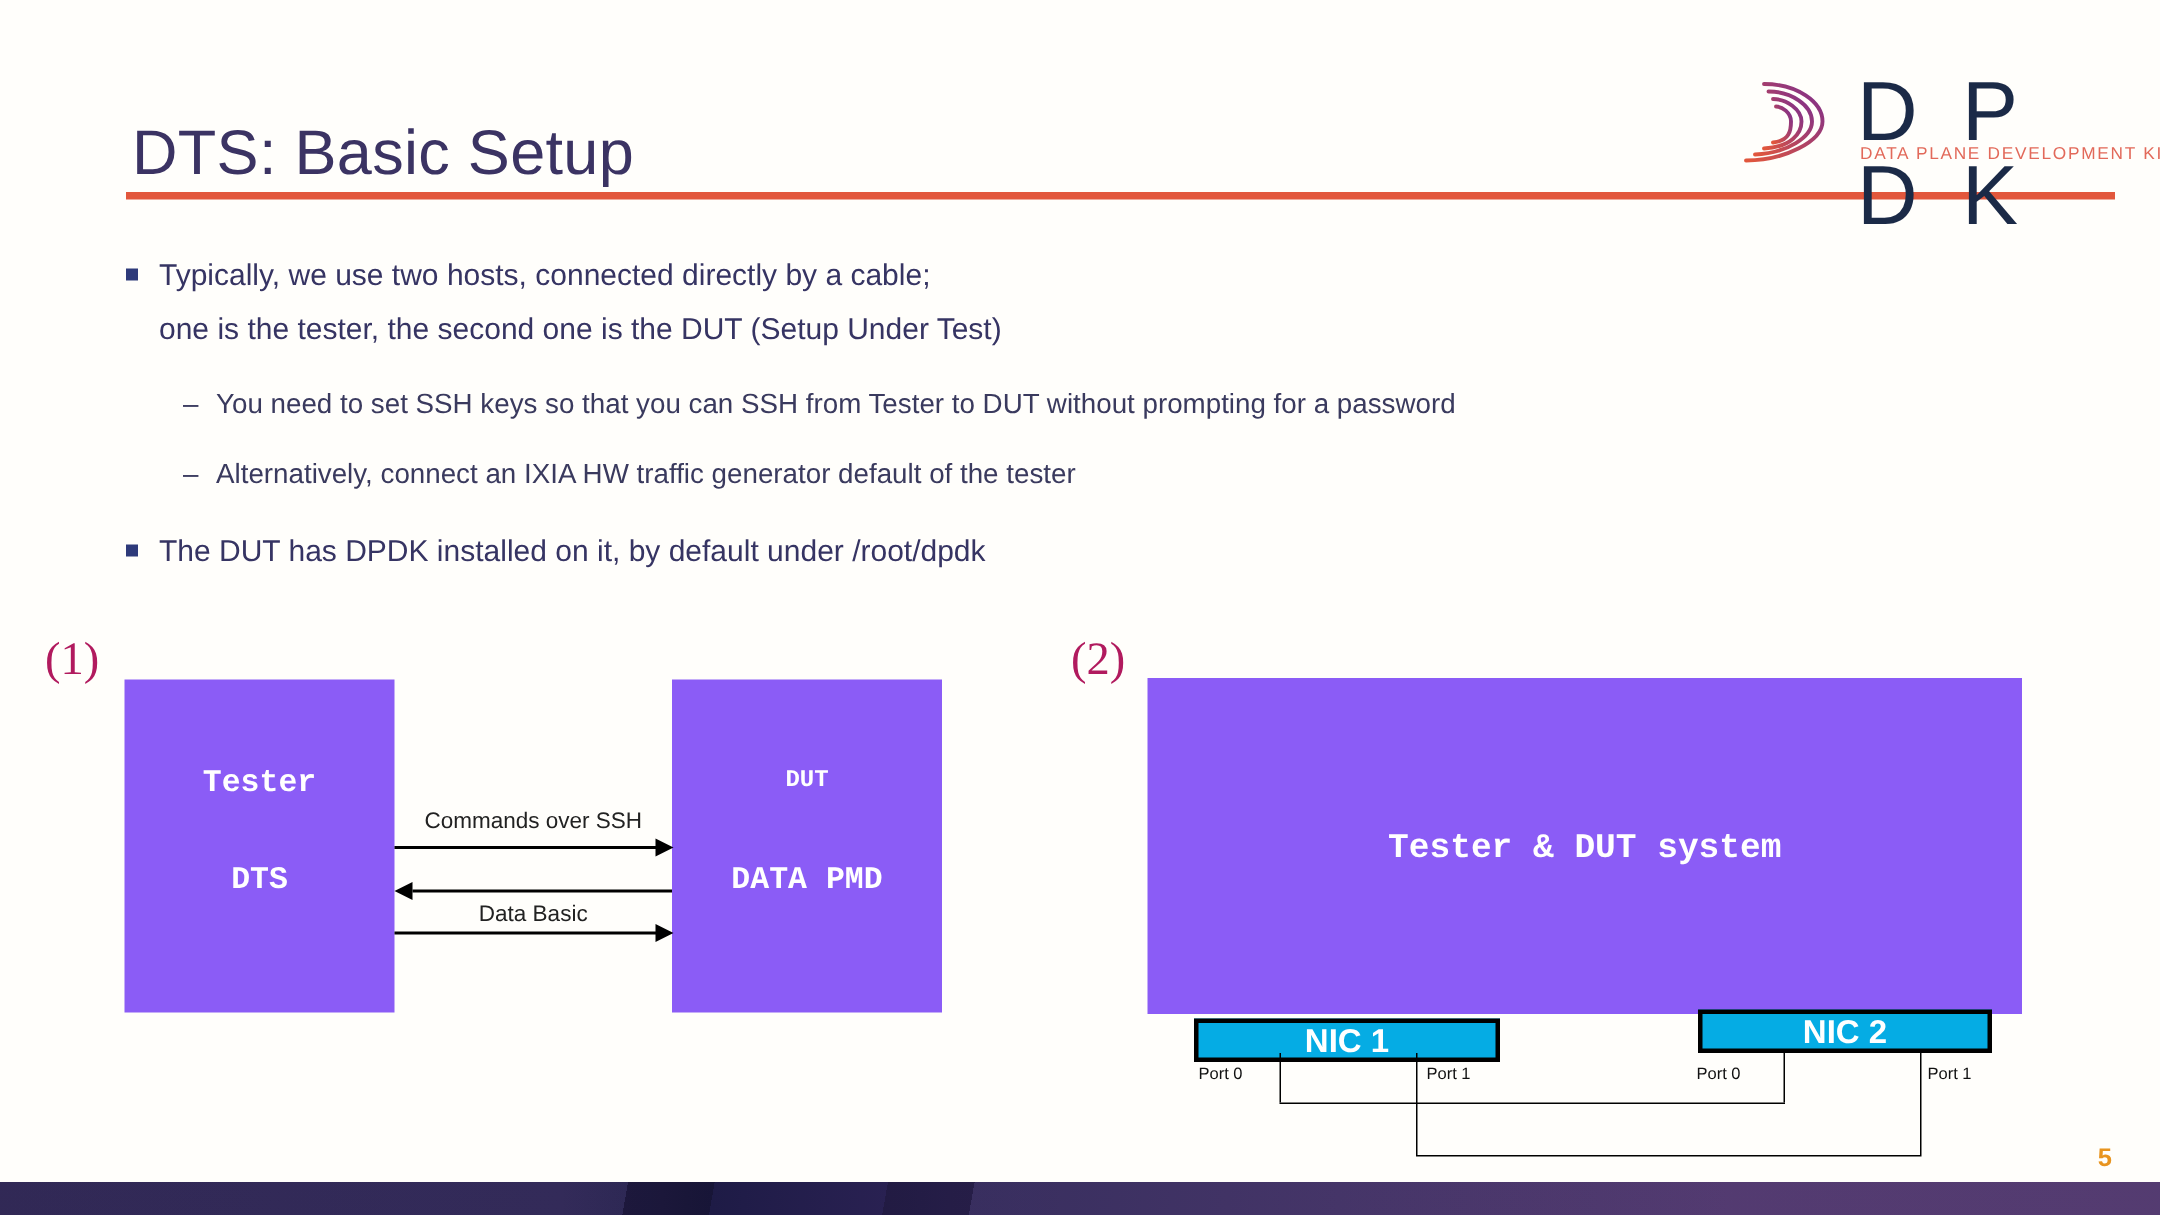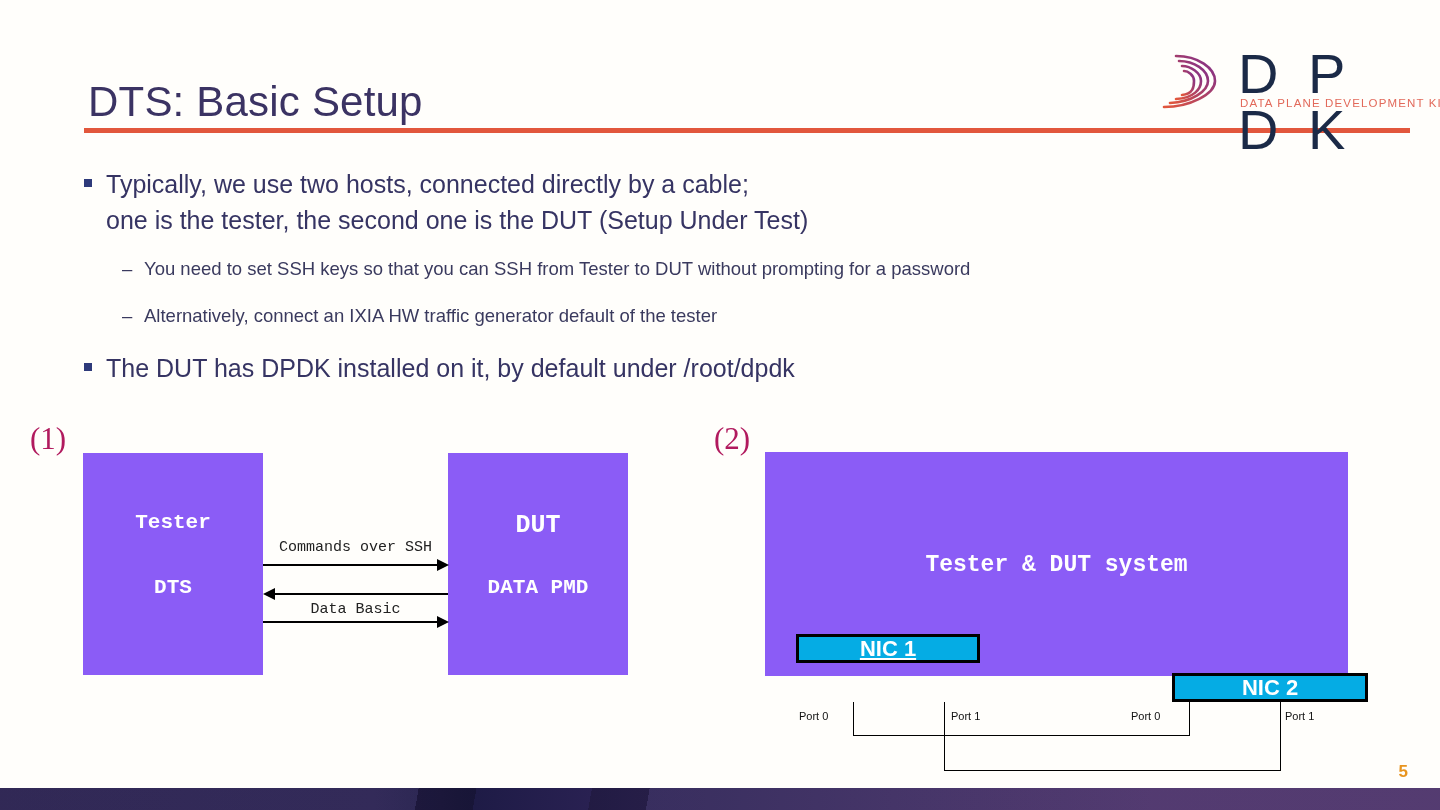--- a/index.html
+++ b/index.html
@@ -35,21 +35,21 @@
   }
   .logo-sub{
     position:absolute;left:80px;top:54px;
     font-size:11.5px;letter-spacing:1.15px;
     color:#e2695a;line-height:1;white-space:nowrap;
   }
 
   
   .b1{
     position:absolute;color:#363463;
-    font-size:25px;line-height:36px;
+    font-size:20px;line-height:36px;
   }
   .b1 .mark{
     position:absolute;left:-22px;top:13px;
     width:8px;height:8px;background:#2e3a7a;
   }
   .b2{
     position:absolute;color:#3a3a5e;
     font-size:18.5px;line-height:26px;
   }
   .b2 .dash{
@@ -75,31 +75,31 @@
     position:absolute;left:0;right:0;text-align:center;
     color:#ffffff;font-weight:bold;
   }
 
   
   #fig1-label{left:30px;top:423px;}
   #tester-box{left:83px;top:453px;width:180px;height:222px;}
   #dut-box{left:448px;top:453px;width:180px;height:222px;}
   #tester-l1{top:58px;font-size:21px;}
   #tester-l2{top:123px;font-size:21px;}
-  #dut-l1{top:58px;font-size:25px;}
+  #dut-l1{top:58px;font-size:16px;}
   #dut-l2{top:123px;font-size:21px;}
 
   .arrow-line{position:absolute;height:2px;background:#000;}
   .arrow-head{position:absolute;width:0;height:0;
     border-top:6px solid transparent;border-bottom:6px solid transparent;}
   .arrow-head.right{border-left:12px solid #000;}
   .arrow-head.left{border-right:12px solid #000;}
   .arrow-label{
     position:absolute;color:#222;font-size:15px;
-    white-space:nowrap;text-align:center;font-family:Liberation Mono, monospace;
+    white-space:nowrap;text-align:center;
   }
 
   #ar1-line{left:263px;top:564px;width:175px;}
   #ar1-head{left:437px;top:559px;}
   #ar1-label{left:263px;top:539px;width:185px;}
 
   #ar2-line{left:275px;top:593px;width:173px;}
   #ar2-head{left:263px;top:588px;}
 
   #ar3-line{left:263px;top:621px;width:175px;}
@@ -111,22 +111,22 @@
   #system-box{left:765px;top:452px;width:583px;height:224px;}
   #system-text{top:100px;font-size:23px;}
 
   .nic{
     position:absolute;background:#05ace4;
     border:3px solid #000;
     display:flex;align-items:center;justify-content:center;
     color:#fff;font-weight:bold;font-size:22px;
     box-sizing:border-box;
   }
-  #nic1{left:796px;top:634px;width:184px;height:29px;text-decoration:underline;}
-  #nic2{left:1172px;top:673px;width:196px;height:29px;}
+  #nic1{left:796px;top:679px;width:204px;height:29px;}
+  #nic2{left:1132px;top:673px;width:196px;height:29px;}
 
   .portlabel{
     position:absolute;font-size:11px;color:#111;white-space:nowrap;
   }
   #p1-0{left:799px;top:710px;}
   #p1-1{left:951px;top:710px;}
   #p2-0{left:1131px;top:710px;}
   #p2-1{left:1285px;top:710px;}
 
   .wire-v{position:absolute;width:1px;background:#000;}

